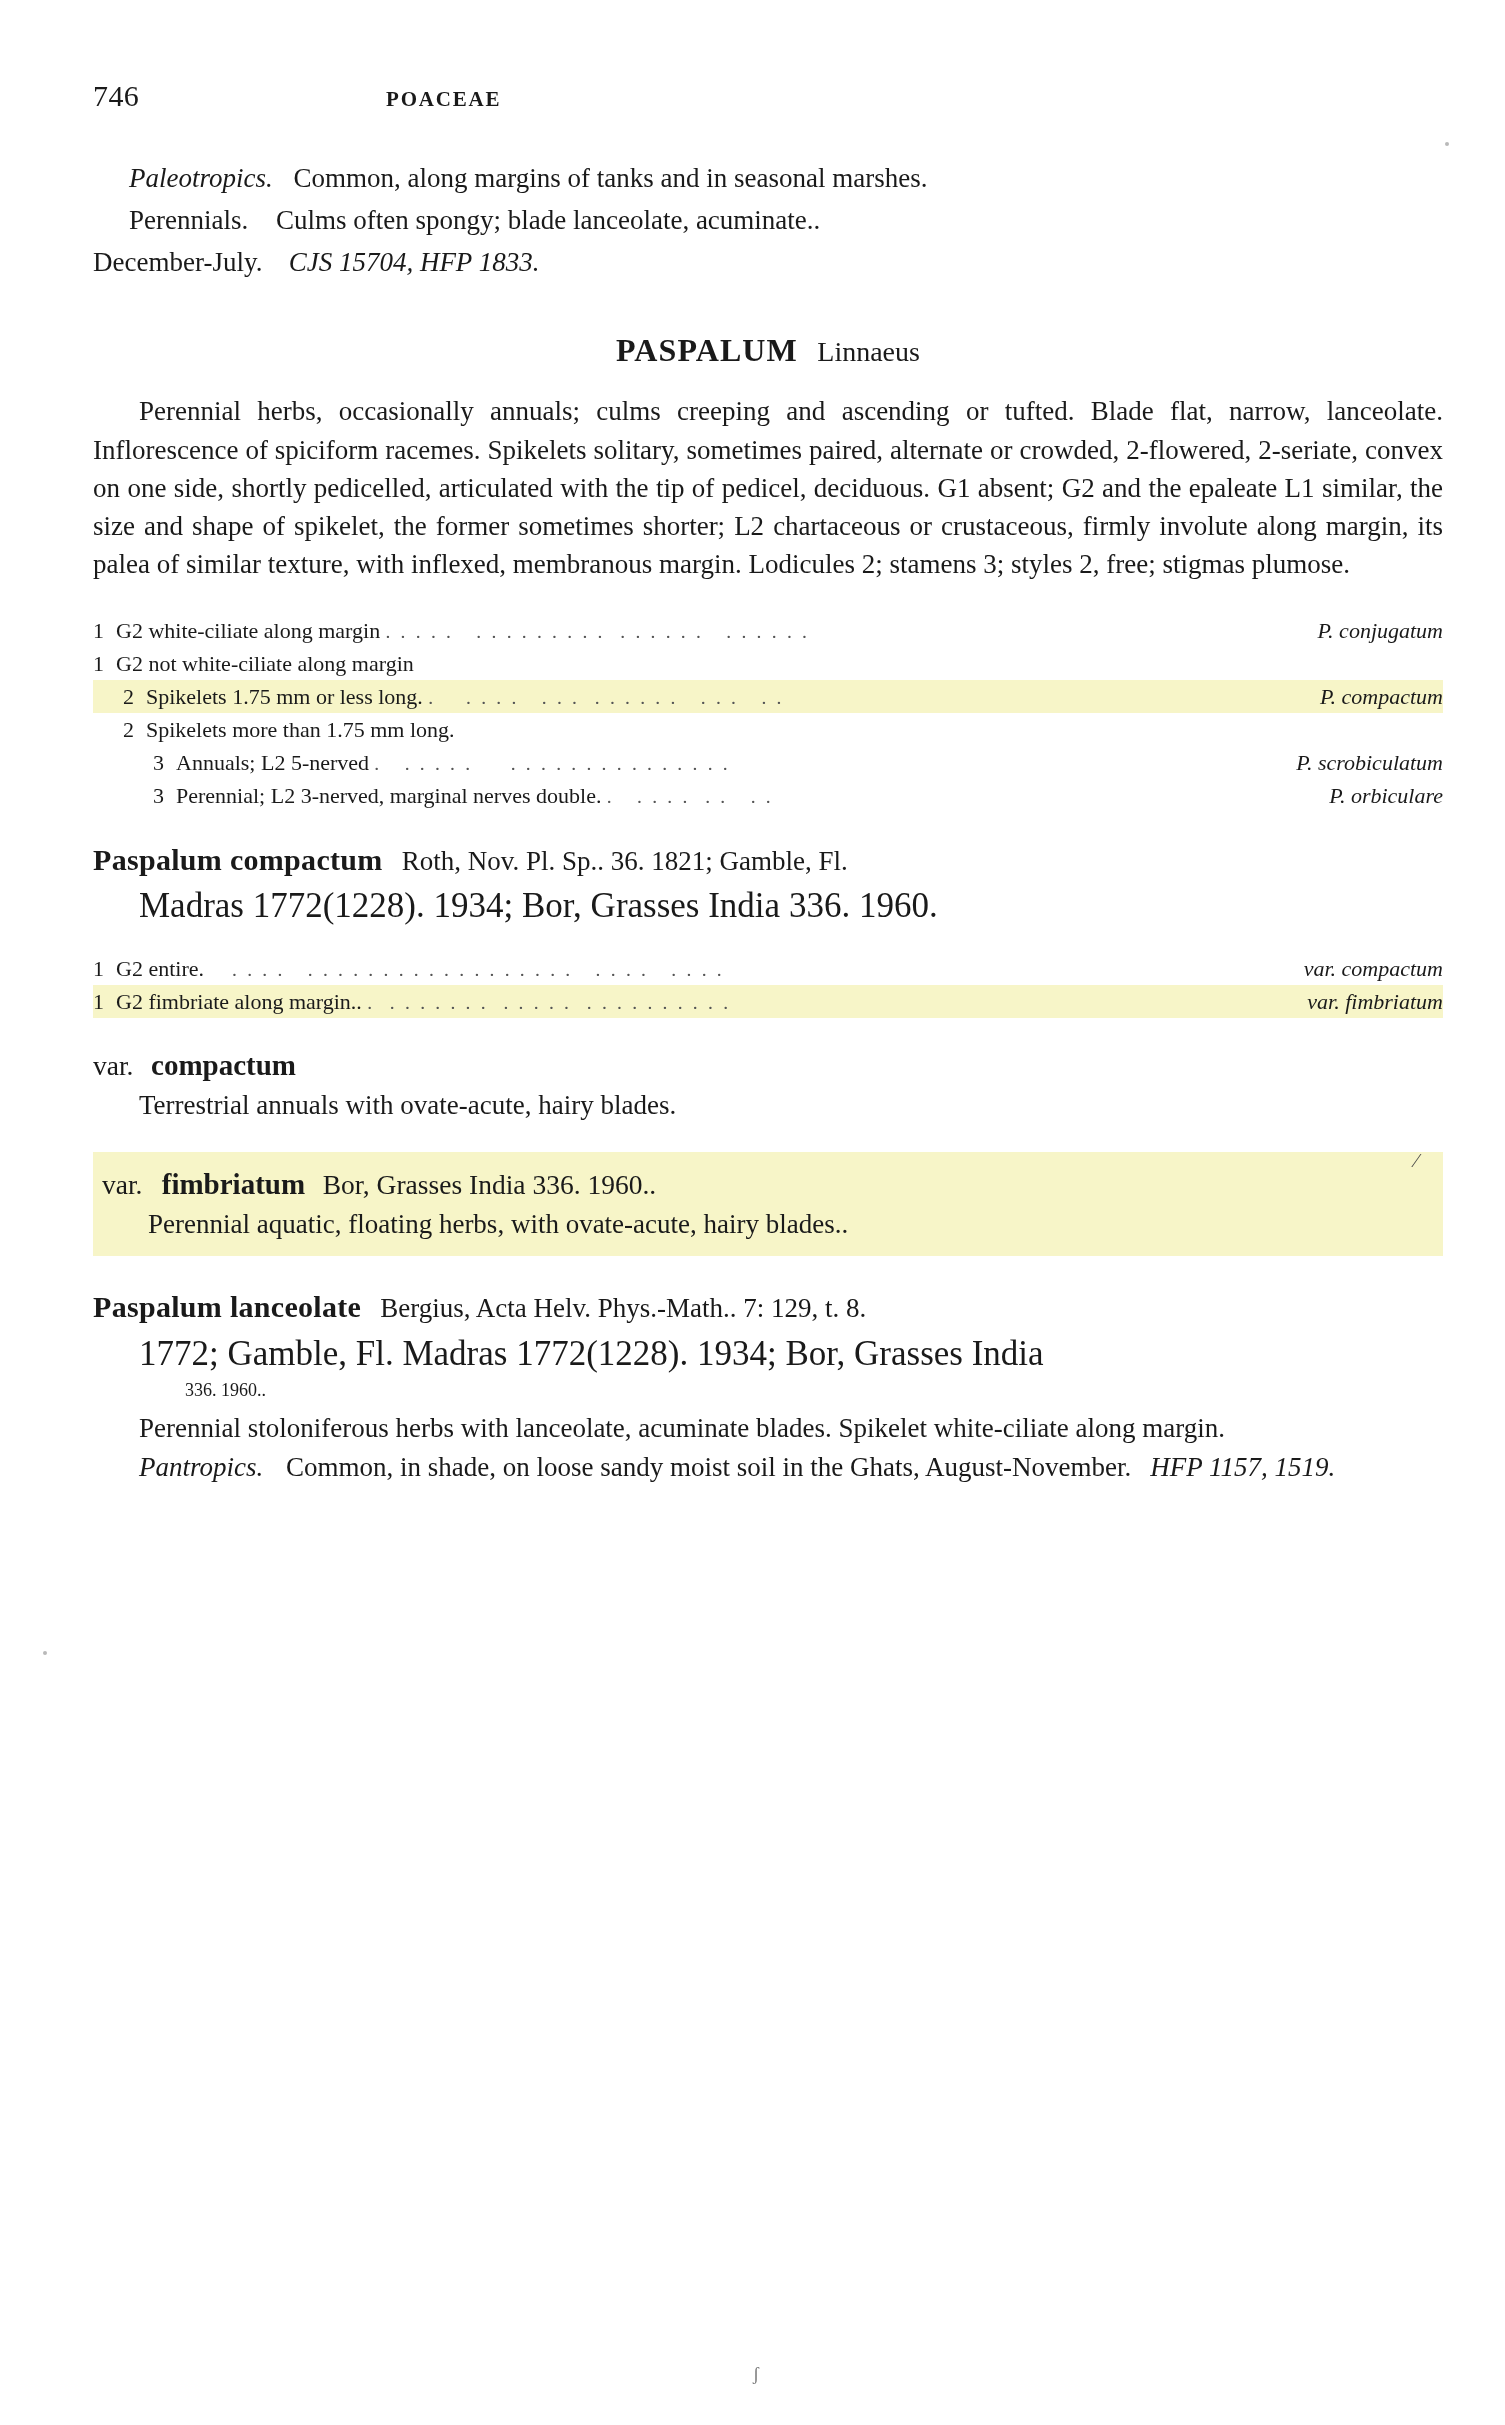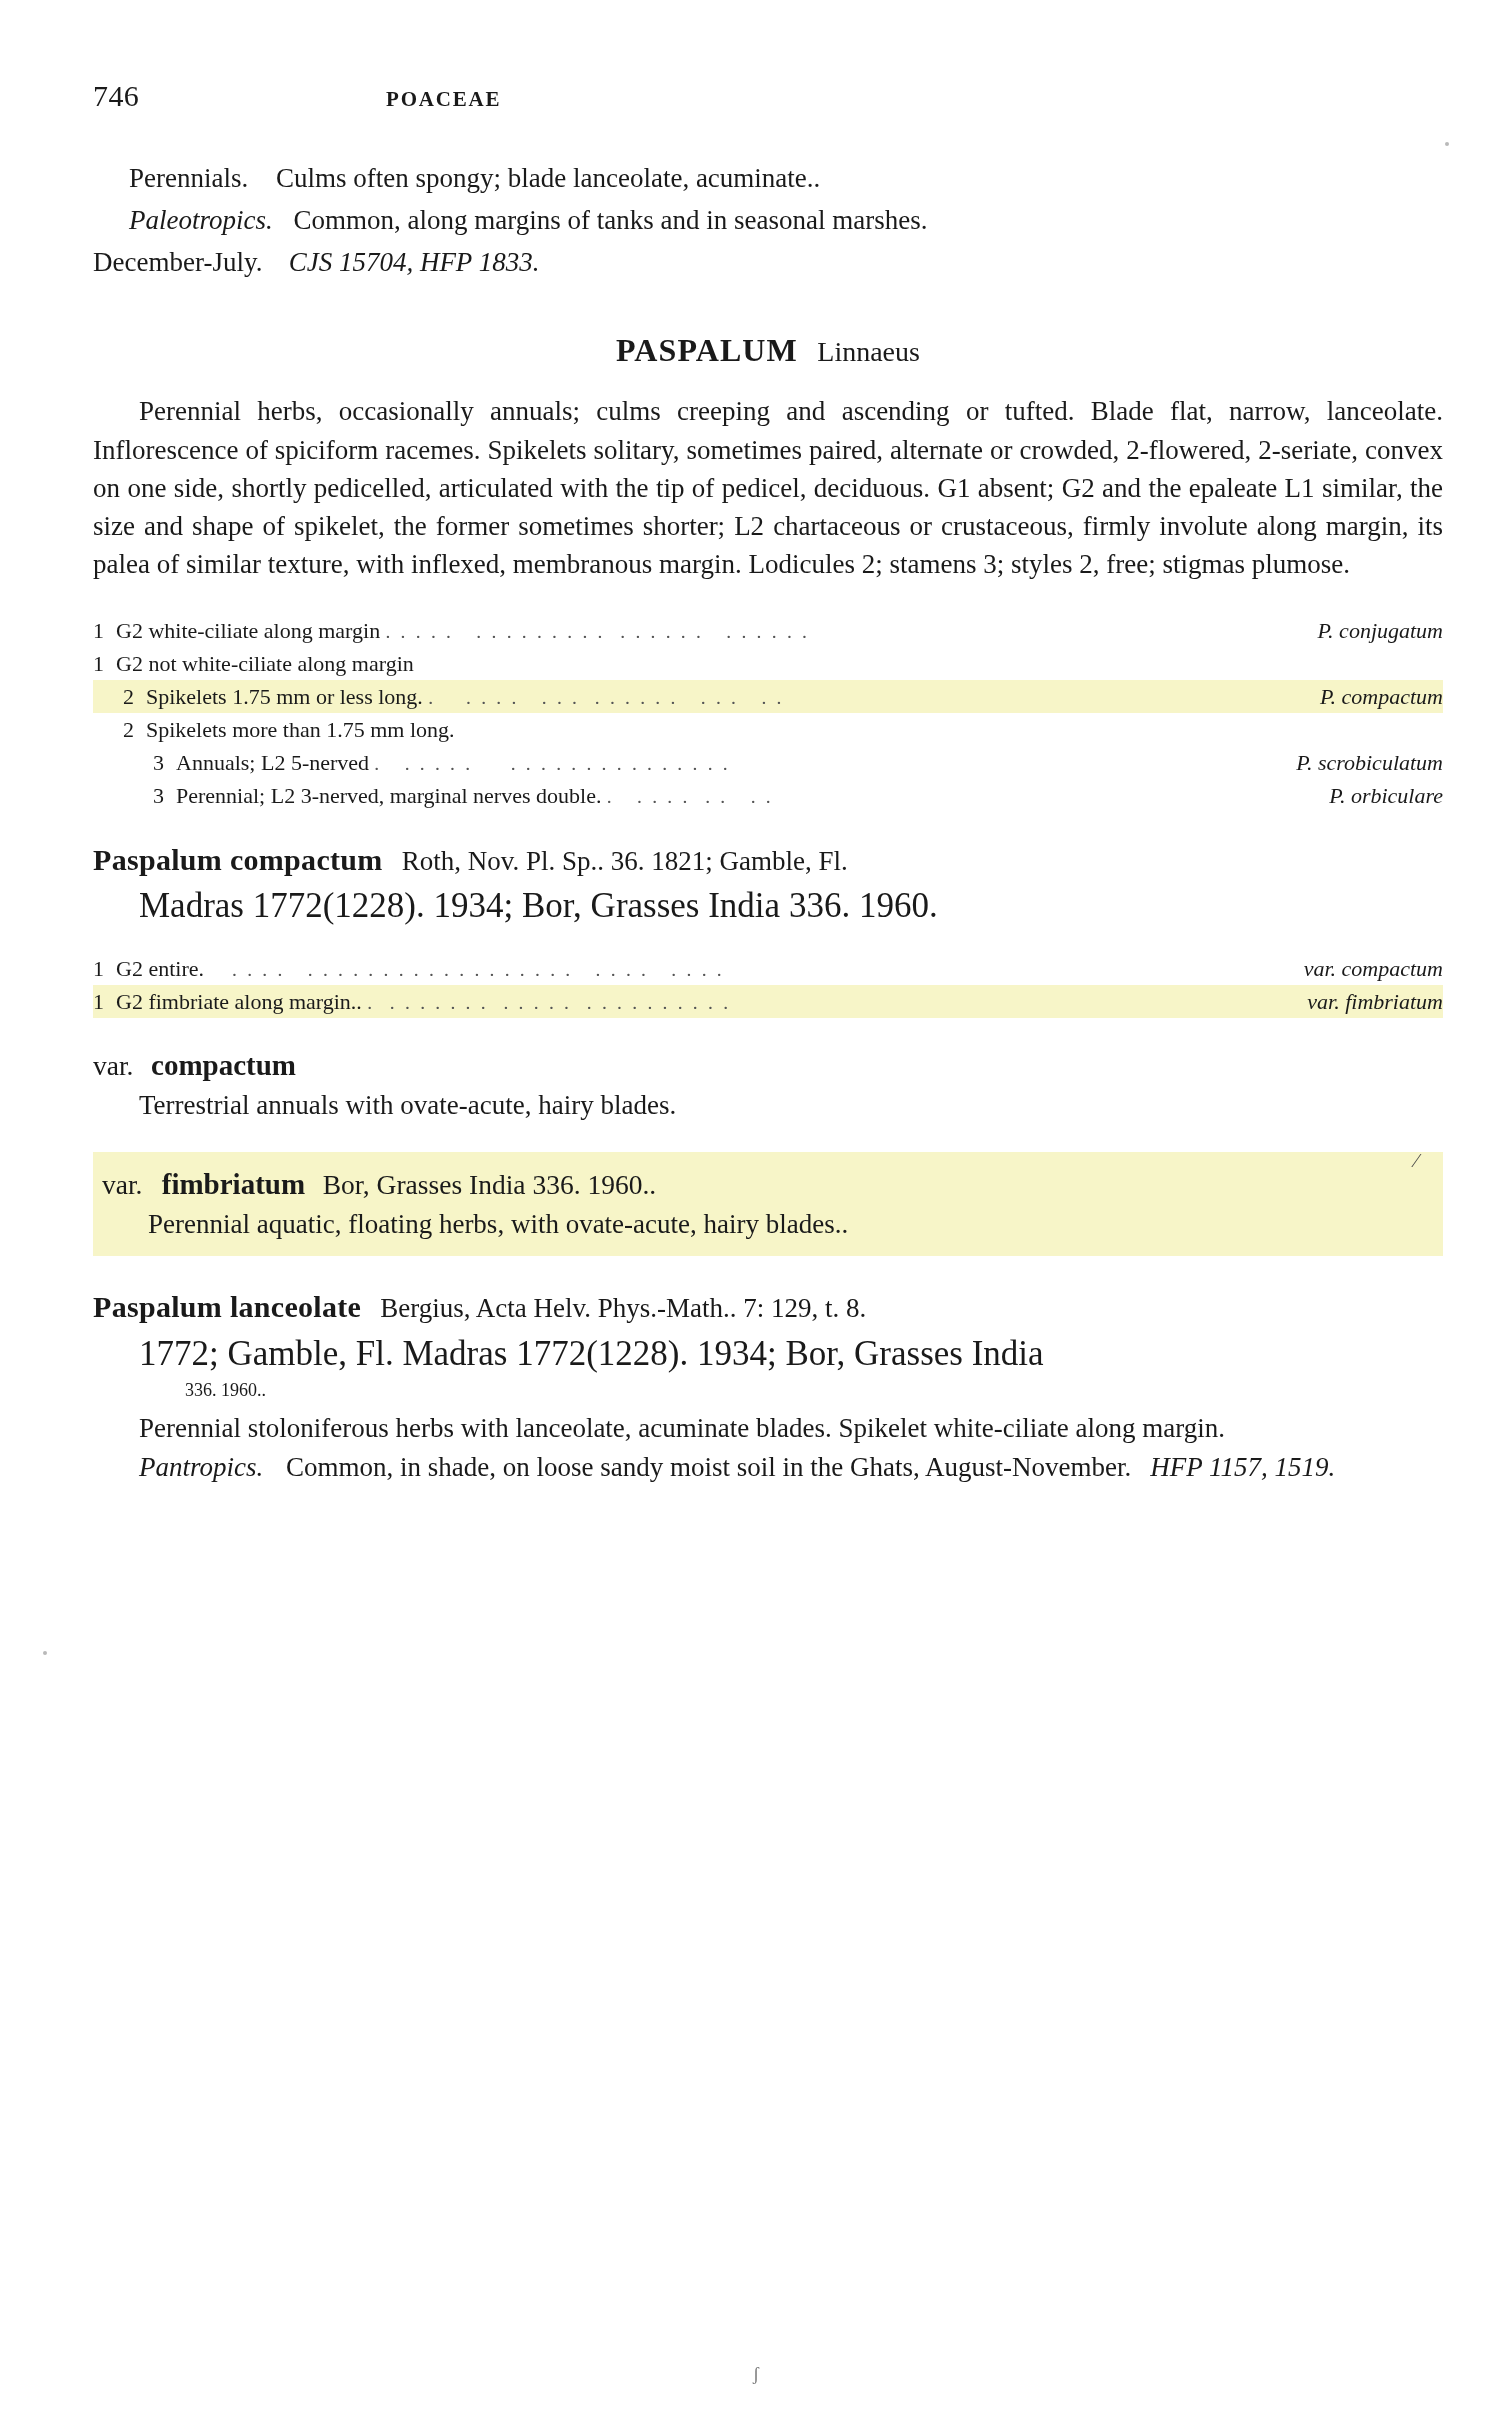--- a/index.html
+++ b/index.html
@@ -192,26 +192,26 @@
 
   <div class="content">
 
     <div class="page-header">
       <div class="folio">746</div>
       <div class="running-head">POACEAE</div>
     </div>
 
     <div>
       <p class="para">
+        <span style="display:inline-block; width:36px;"></span><span class="italic">Paleotropics.</span>
+        <span style="display:inline-block; width:14px;"></span><span>Common, along margins of tanks and in seasonal marshes.</span>
+      </p>
+      <p class="para">
         <span style="display:inline-block; width:36px;"></span><span class="bold-no">Perennials.</span>
         <span style="display:inline-block; width:21px;"></span><span>Culms often spongy; blade lanceolate, acuminate..</span>
-      </p>
-      <p class="para">
-        <span style="display:inline-block; width:36px;"></span><span class="italic">Paleotropics.</span>
-        <span style="display:inline-block; width:14px;"></span><span>Common, along margins of tanks and in seasonal marshes.</span>
       </p>
       <p class="para">
         <span>December-July.</span>
         <span style="display:inline-block; width:19.5px;"></span><span class="italic">CJS 15704, HFP 1833.</span>
       </p>
     </div>
 
     <div class="genus-head">
       <span class="gname">PASPALUM</span>
       <span style="display:inline-block; width:12.4px;"></span><span class="gauth">Linnaeus</span>

